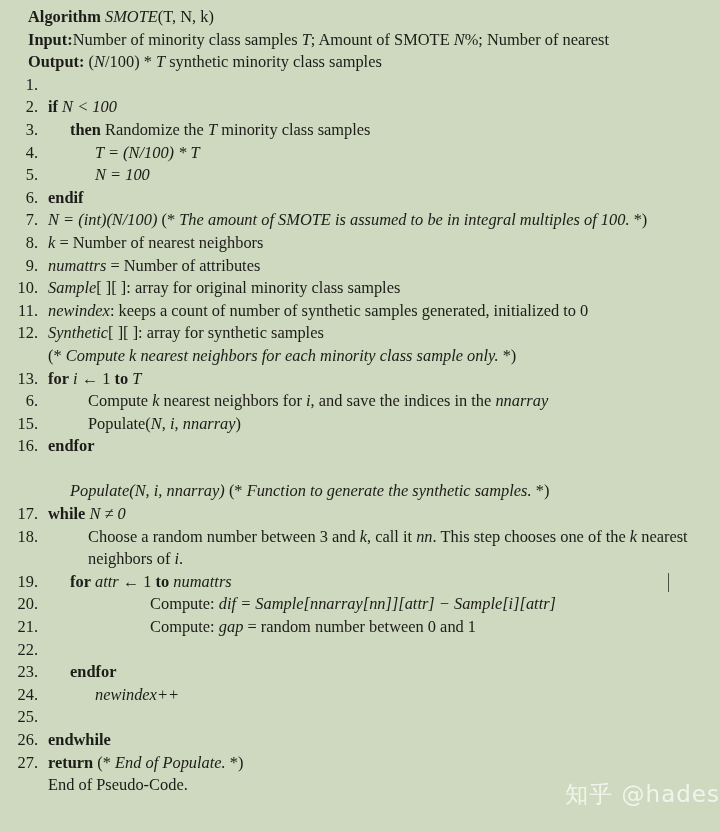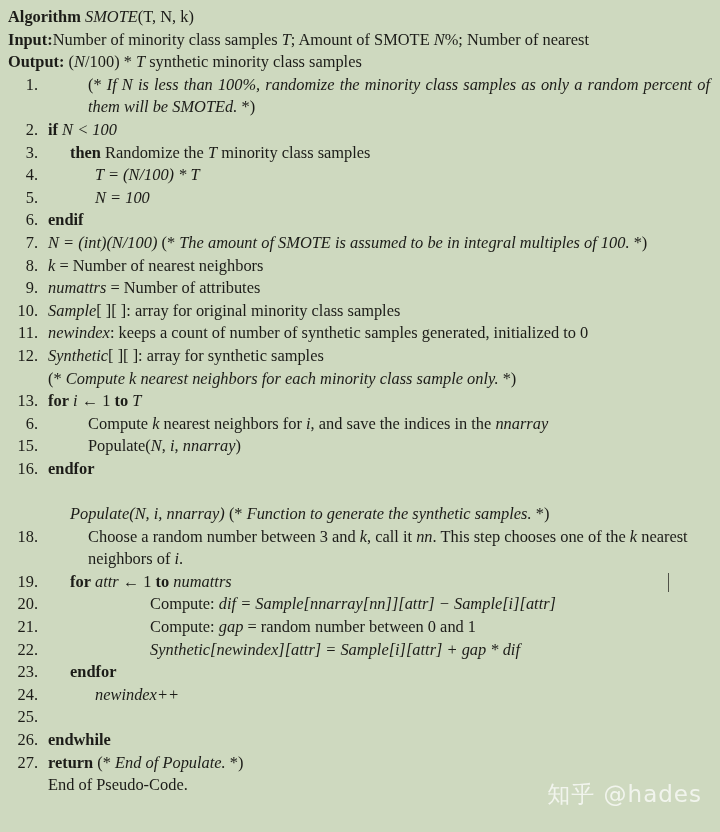--- a/index.html
+++ b/index.html
@@ -23,20 +23,21 @@
     box-sizing: border-box;
   }
 
   
   .hdr {
     font-size: 16.4px;
     line-height: 22.6px;
     padding-left: 8px;
     padding-right: 8px;
     text-indent: 0;
+    margin-left: 20px;
   }
   .hdr .cont {
     display: block;
     padding-left: 32px;
   }
 
   
   .line {
     position: relative;
     font-size: 16.4px;
@@ -75,21 +76,21 @@
 
   
   b, .kw { font-weight: bold; }
   i, .var, .cmt { font-style: italic; }
   .op { font-style: normal; }
   .up { font-style: normal; }
 
   
   #watermark {
     position: absolute;
-    right: 18px;
+    right: 0;
     bottom: 22px;
     font-family: "DejaVu Sans", "Liberation Sans", sans-serif;
     font-size: 23px;
     color: #ffffff;
     opacity: 0.72;
     letter-spacing: 1px;
     white-space: nowrap;
     pointer-events: none;
     user-select: none;
   }
@@ -119,21 +120,20 @@
     <b>Input:</b><span>Number of minority class samples </span><i>T</i><span>; Amount of SMOTE </span><i>N</i><span>%; Number of nearest</span>
   </div>
 
   <div class="hdr">
     <b>Output:</b>
     <span>(<i>N</i>/100)</span><span> * </span><i>T</i><span> synthetic minority class samples</span>
   </div>
 
   <div class="line i3 hang justify">
     <span class="num">1.</span>
-    <span class="txt"><span class="op">(*</span><i> If N is less than 100%, randomize the minority class samples as only a random percent of them will be SMOTEd. </i><span class="op">*)</span></span>
   </div>
 
   <div class="line i0">
     <span class="num">2.</span>
     <span class="txt"><b>if</b><i> N &lt; 100</i></span>
   </div>
 
   <div class="line i1">
     <span class="num">3.</span>
     <span class="txt"><b>then</b><span> Randomize the </span><i>T</i><span> minority class samples</span></span>
@@ -209,20 +209,24 @@
     <span class="txt"><b>endfor</b></span>
   </div>
 
   <div class="blank"></div>
 
   <div class="line i1">
     <span class="num"></span>
     <span class="txt"><i>Populate(N, i, nnarray) </i><span class="op">(*</span><i> Function to generate the synthetic samples. </i><span class="op">*)</span></span>
   </div>
 
+  <div class="line i0">
+    <span class="num">17.</span>
+    <span class="txt"><b>while</b><i> N ≠ 0</i></span>
+  </div>
 
   <div class="line i3 hang">
     <span class="num">18.</span>
     <span class="txt"><span>Choose a random number between 3 and </span><i>k</i><span>, call it </span><i>nn</i><span>. This step chooses one of the </span><i>k</i><span> nearest neighbors of </span><i>i</i><span>.</span></span>
   </div>
 
   <div class="line i1">
     <span class="num">19.</span>
     <span class="txt"><b>for</b><i> attr</i><span class="op"> ← 1 </span><b>to</b><i> numattrs</i></span>
   </div>
@@ -232,21 +236,20 @@
     <span class="txt"><span>Compute: </span><i>dif = Sample[nnarray[nn]][attr] − Sample[i][attr]</i></span>
   </div>
 
   <div class="line i4">
     <span class="num">21.</span>
     <span class="txt"><span>Compute: </span><i>gap</i><span> = random number between 0 and 1</span></span>
   </div>
 
   <div class="line i4">
     <span class="num">22.</span>
-    <span class="txt"><i>Synthetic[newindex][attr] = Sample[i][attr] + gap * dif</i></span>
   </div>
 
   <div class="line i1">
     <span class="num">23.</span>
     <span class="txt"><b>endfor</b></span>
   </div>
 
   <div class="line i2">
     <span class="num">24.</span>
     <span class="txt"><i>newindex++</i></span>

